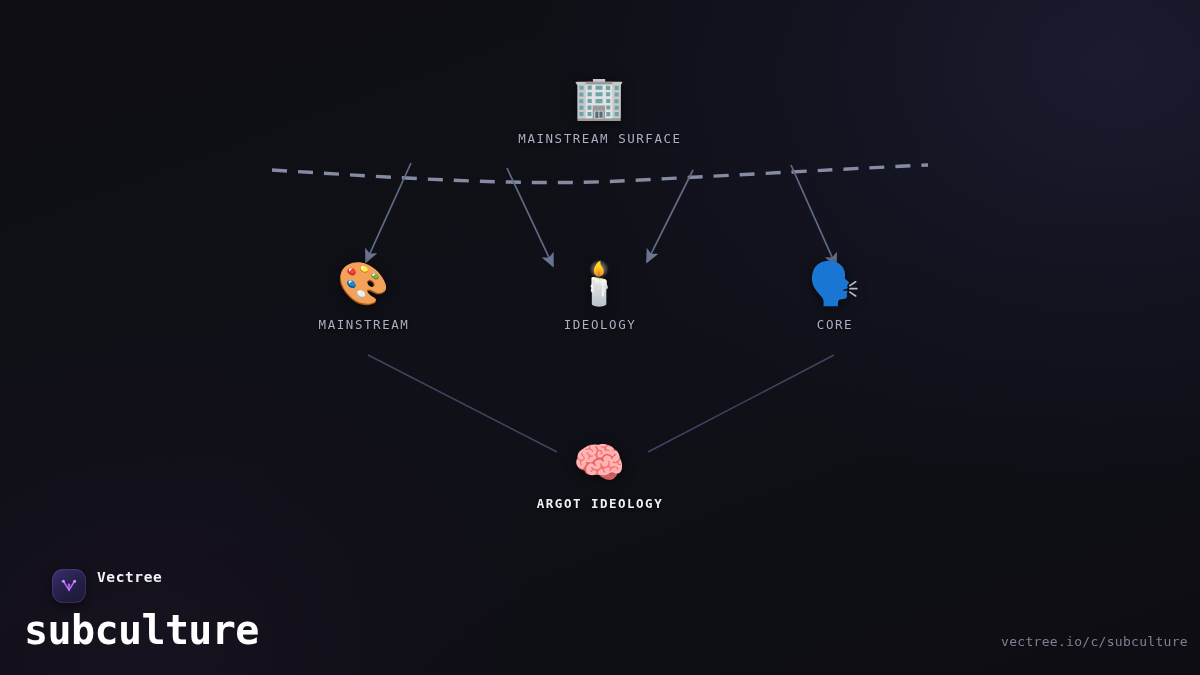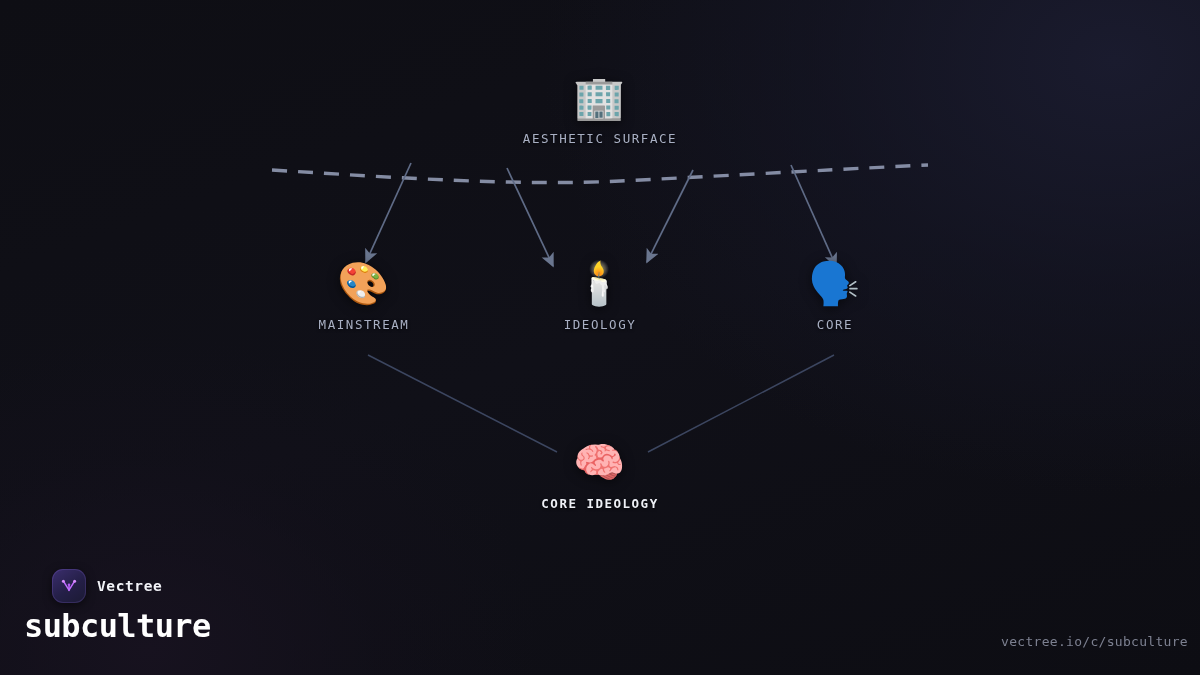--- a/index.html
+++ b/index.html
@@ -42,37 +42,37 @@
     color:#a9b0c4;
     text-shadow:0 1px 3px rgba(0,0,0,0.7);
   }
   .node.core .caption { color:#eef0f6; font-weight:bold; letter-spacing:1.5px; }
 
   
   #footer { position:absolute; left:0; right:0; bottom:0; height:120px; }
 
   #brand {
     position:absolute; left:24px; top:14px;
-    display:flex; align-items:center; gap:11px;padding-left:28px;
+    display:flex; gap:11px;padding-left:28px;
   }
   #brand-mark {
     width:34px; height:34px; border-radius:11px;
     background:linear-gradient(145deg, #3b2e6e 0%, #241f47 55%, #1b1a33 100%);
     box-shadow:0 2px 8px rgba(0,0,0,0.55), inset 0 0 0 1px rgba(160,120,255,0.18);
     display:flex; align-items:center; justify-content:center;
   }
   #brand-name {
     font-family:"DejaVu Sans Mono", monospace;
     font-size:14.5px; font-weight:bold; letter-spacing:0.6px;
     color:#f2f3f8;
   }
   #page-title {
     position:absolute; left:24px; top:52px;
     font-family:"DejaVu Sans Mono", monospace;
-    font-size:32px; font-weight:bold; letter-spacing:-0.6px;
+    font-size:40px; font-weight:bold; letter-spacing:-0.6px;
     color:#ffffff;
   }
   #page-url {
     position:absolute; right:12px; bottom:26px;
     font-family:"DejaVu Sans Mono", monospace;
     font-size:13px; letter-spacing:0.3px;
     color:#7d8191;
   }
 </style>
 </head>
@@ -99,41 +99,41 @@
 
       <line x1="791" y1="165" x2="836" y2="266" stroke="#5f6b86" stroke-width="1.7" marker-end="url(#ah)"></line>
 
       <line x1="368" y1="355" x2="557" y2="452" stroke="#3c4660" stroke-width="1.5"></line>
 
       <line x1="834" y1="355" x2="648" y2="452" stroke="#3c4660" stroke-width="1.5"></line>
     </svg>
 
     <div class="node" style="left:600px; top:110px;">
       <div class="glyph">🏢</div>
-      <div class="caption">AESTHETIC SURFACE</div>
+      <div class="caption">MAINSTREAM SURFACE</div>
     </div>
 
     <div class="node" style="left:364px; top:296px;">
       <div class="glyph">🎨</div>
       <div class="caption">MAINSTREAM</div>
     </div>
 
     <div class="node" style="left:600px; top:296px;">
       <div class="glyph">🕯️</div>
       <div class="caption">IDEOLOGY</div>
     </div>
 
     <div class="node" style="left:835px; top:296px;">
       <div class="glyph">🗣️</div>
       <div class="caption">CORE</div>
     </div>
 
     <div class="node core" style="left:600px; top:475px;">
       <div class="glyph">🧠</div>
-      <div class="caption">CORE IDEOLOGY</div>
+      <div class="caption">ARGOT IDEOLOGY</div>
     </div>
 
   </div>
 
   <div id="footer">
 
     <div id="brand">
       <div id="brand-mark">
         <svg width="20" height="20" viewBox="0 0 20 20" aria-hidden="true">
           <g stroke="#c06bff" stroke-width="1.5" stroke-linecap="round" fill="none">

